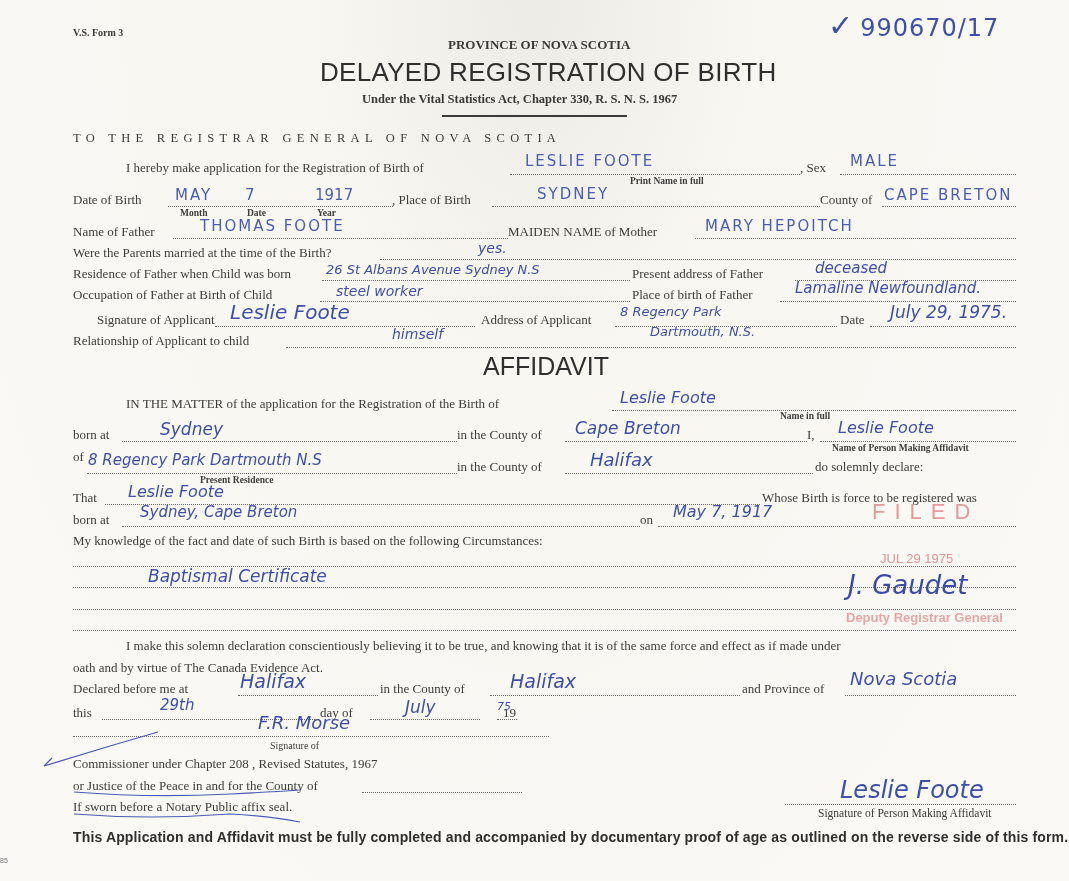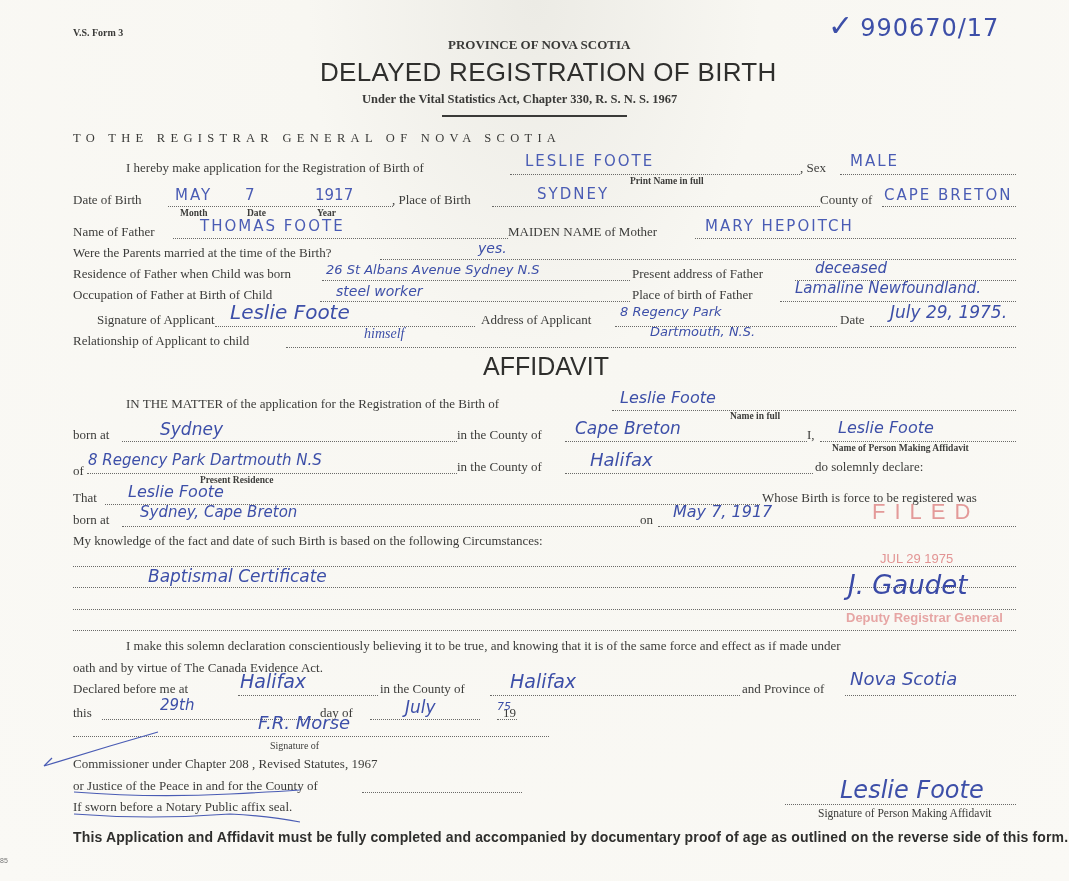--- a/index.html
+++ b/index.html
@@ -89,41 +89,41 @@
   <div class="abs serif lbl" style="left:481px;top:312px;">Address of Applicant</div>
   <div class="dots" style="left:615px;top:326px;width:222px;"></div>
   <div class="abs hand" style="left:620px;top:304px;font-size:13px;">8 Regency Park</div>
   <div class="abs hand" style="left:650px;top:324px;font-size:13px;">Dartmouth, N.S.</div>
   <div class="abs serif lbl" style="left:840px;top:312px;">Date</div>
   <div class="dots" style="left:870px;top:326px;width:146px;"></div>
   <div class="abs hand" style="left:890px;top:302px;font-size:17px;">July 29, 1975.</div>
 
   <div class="abs serif lbl" style="left:73px;top:333px;">Relationship of Applicant to child</div>
   <div class="dots" style="left:286px;top:347px;width:730px;"></div>
-  <div class="abs hand" style="left:364px;top:326px;font-size:14px;font-family:Liberation Serif, serif;">himself</div>
+  <div class="abs hand" style="left:392px;top:326px;font-size:14px;">himself</div>
 
   <div class="abs sans" style="left:483px;top:352px;font-size:25px;color:#2f2f2d;">AFFIDAVIT</div>
 
   <div class="abs serif lbl" style="left:126px;top:396px;">IN THE MATTER of the application for the Registration of the Birth of</div>
   <div class="dots" style="left:612px;top:410px;width:404px;"></div>
   <div class="abs hand" style="left:620px;top:388px;font-size:16px;">Leslie  Foote</div>
-  <div class="abs serif cap" style="left:730px;top:411px;">Name in full</div>
+  <div class="abs serif cap" style="left:780px;top:411px;">Name in full</div>
 
   <div class="abs serif lbl" style="left:73px;top:427px;">born at</div>
   <div class="dots" style="left:122px;top:441px;width:335px;"></div>
   <div class="abs hand" style="left:160px;top:419px;font-size:17px;">Sydney</div>
   <div class="abs serif lbl" style="left:457px;top:427px;">in the County of</div>
   <div class="dots" style="left:565px;top:441px;width:242px;"></div>
   <div class="abs hand" style="left:575px;top:418px;font-size:17px;">Cape Breton</div>
   <div class="abs serif lbl" style="left:807px;top:427px;">I,</div>
   <div class="dots" style="left:820px;top:441px;width:196px;"></div>
   <div class="abs hand" style="left:838px;top:418px;font-size:16px;">Leslie  Foote</div>
   <div class="abs serif cap" style="left:832px;top:443px;">Name of Person Making Affidavit</div>
 
-  <div class="abs serif lbl" style="left:73px;top:463px;">of</div>
+  <div class="abs serif lbl" style="left:73px;top:449px;">of</div>
   <div class="dots" style="left:87px;top:473px;width:370px;"></div>
   <div class="abs hand" style="left:88px;top:451px;font-size:15px;">8  Regency Park  Dartmouth  N.S</div>
   <div class="abs serif cap" style="left:200px;top:475px;">Present Residence</div>
   <div class="abs serif lbl" style="left:457px;top:459px;">in the County of</div>
   <div class="dots" style="left:565px;top:473px;width:248px;"></div>
   <div class="abs hand" style="left:590px;top:449px;font-size:18px;">Halifax</div>
   <div class="abs serif lbl" style="left:815px;top:459px;">do solemnly declare:</div>
 
   <div class="abs serif lbl" style="left:73px;top:490px;">That</div>
   <div class="dots" style="left:105px;top:504px;width:655px;"></div>

